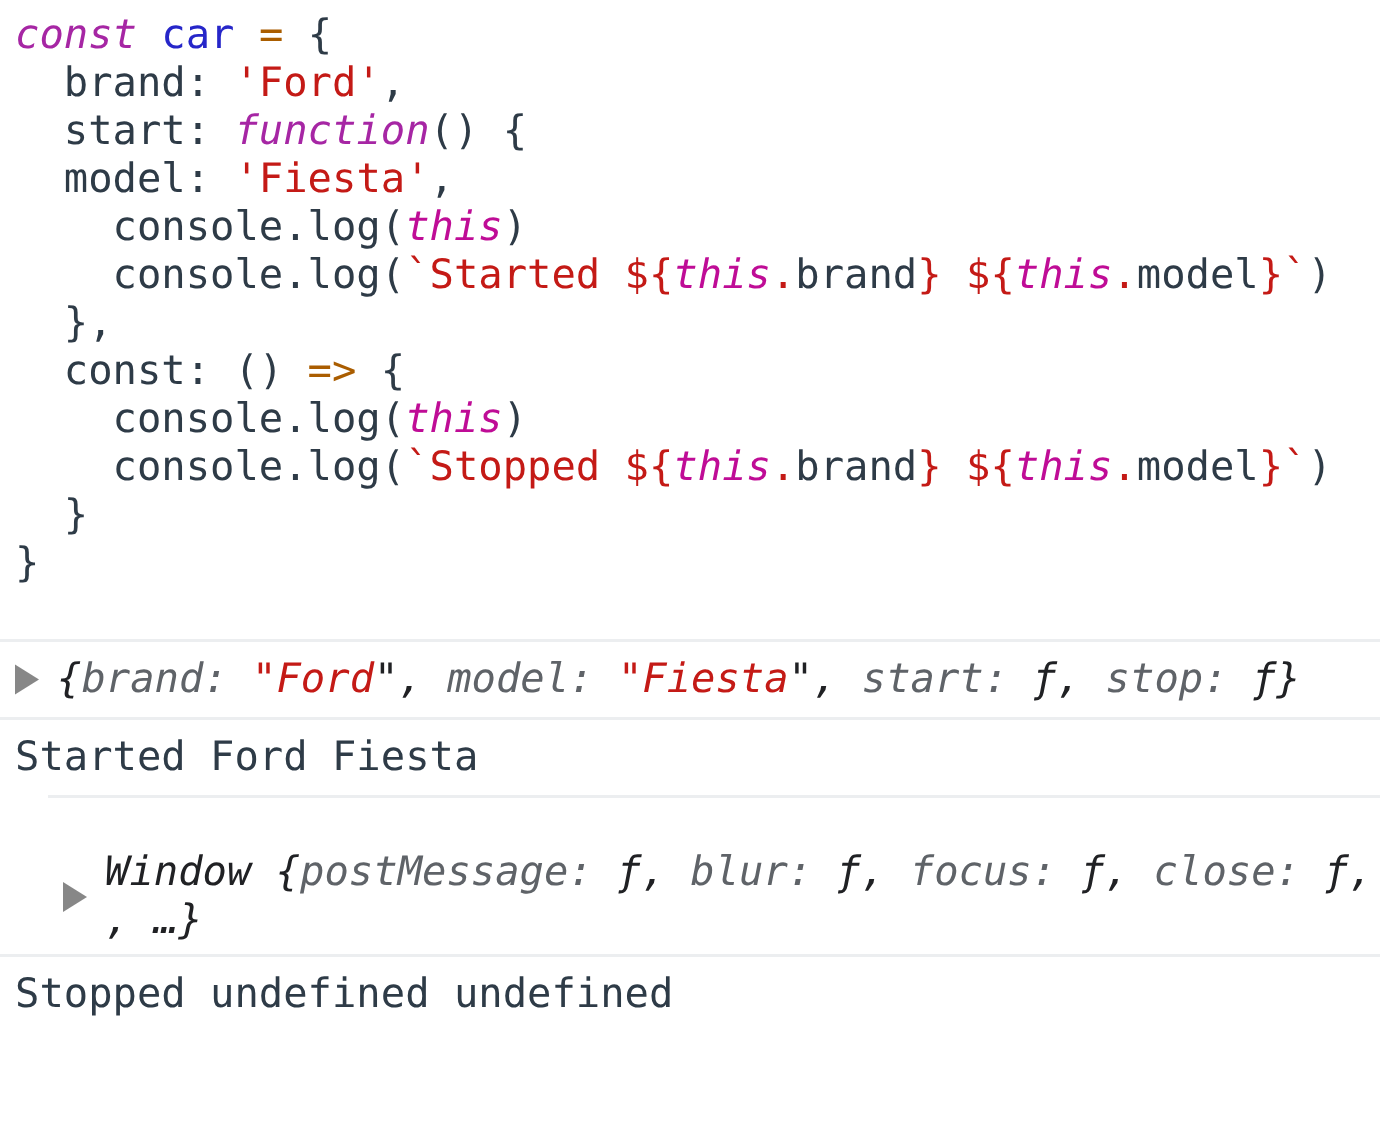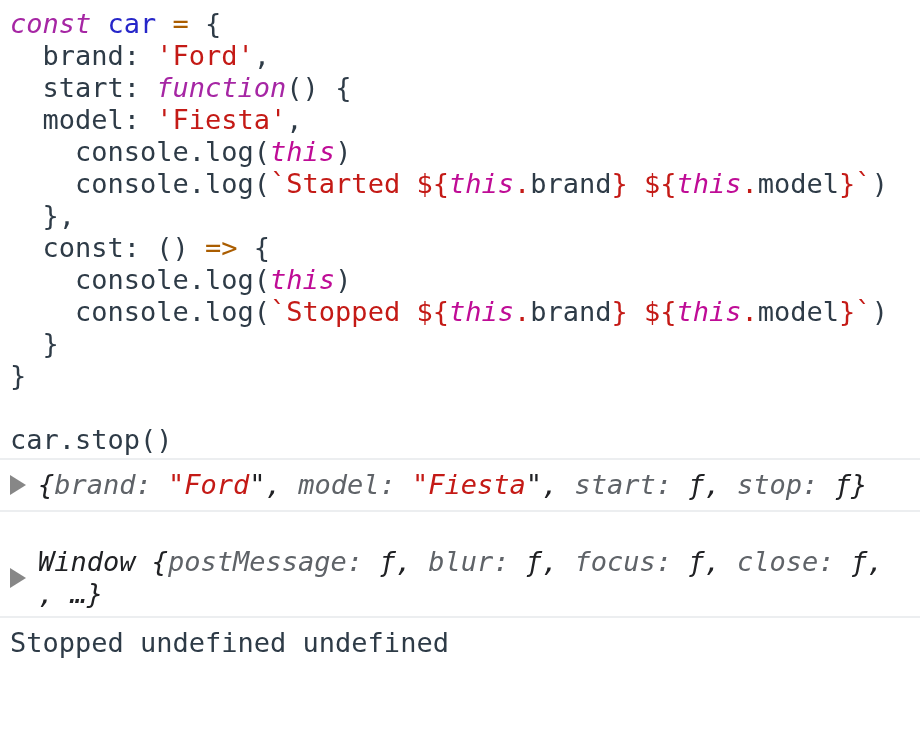--- a/index.html
+++ b/index.html
@@ -13,21 +13,21 @@
     color: var(--code-default, #2e3b47);
   }
   .code-editor { padding: 8px 10px 2px 10px; }
   .code-line { white-space: pre; min-height: 32px; }
   .console-output { width: 100%; }
   .console-row {
     display: flex;
     border-top: 2px solid var(--separator, #eceef0);
     padding: 9px 10px;
   }
-  .row-window-preview { padding-top: 34px; padding-bottom: 6px; }
+  .row-window-preview { padding-top: 34px; padding-bottom: 6px; margin-left: 32px; }
   .twirl {
     width: 28px; flex: 0 0 28px;
     display: flex; align-items: center; justify-content: flex-start;
     cursor: pointer;
   }
   .tri {
     width: 0; height: 0;
     border-left: 16px solid var(--triangle, #878787);
     border-top: 10px solid transparent;
     border-bottom: 10px solid transparent;
@@ -56,28 +56,30 @@
     <div class="code-line"><span class="c-p">  model: </span><span class="c-str">'Fiesta'</span><span class="c-p">,</span></div>
     <div class="code-line"><span class="c-p">    console.log(</span><span class="c-this">this</span><span class="c-p">)</span></div>
     <div class="code-line"><span class="c-p">    console.log(</span><span class="c-str">`Started ${</span><span class="c-this">this</span><span class="c-str">.</span><span class="c-p">brand</span><span class="c-str">}</span><span class="c-p"> </span><span class="c-str">${</span><span class="c-this">this</span><span class="c-str">.</span><span class="c-p">model</span><span class="c-str">}`</span><span class="c-p">)</span></div>
     <div class="code-line"><span class="c-p">  },</span></div>
     <div class="code-line"><span class="c-p">  const: () </span><span class="c-op">=&gt;</span><span class="c-p"> {</span></div>
     <div class="code-line"><span class="c-p">    console.log(</span><span class="c-this">this</span><span class="c-p">)</span></div>
     <div class="code-line"><span class="c-p">    console.log(</span><span class="c-str">`Stopped ${</span><span class="c-this">this</span><span class="c-str">.</span><span class="c-p">brand</span><span class="c-str">}</span><span class="c-p"> </span><span class="c-str">${</span><span class="c-this">this</span><span class="c-str">.</span><span class="c-p">model</span><span class="c-str">}`</span><span class="c-p">)</span></div>
     <div class="code-line"><span class="c-p">  }</span></div>
     <div class="code-line"><span class="c-p">}</span></div>
     <div class="code-line"><span class="c-p"></span></div>
-    <div class="code-line"><span class="c-p">car.stop()</span></div>
   </div>
 <div class="console-output">
     <div class="console-row row-object-preview">
       <div class="twirl">
         <div class="tri"></div>
       </div>
       <div class="row-content italic"><div class="preview-line"><span class="c-dk">{</span><span class="c-prop">brand: </span><span class="c-ostr">"Ford</span><span class="c-dk">", </span><span class="c-prop">model: </span><span class="c-ostr">"Fiesta</span><span class="c-dk">", </span><span class="c-prop">start: </span><span class="c-dk">ƒ, </span><span class="c-prop">stop: </span><span class="c-dk">ƒ}</span></div></div>
+    </div>
+    <div class="console-row row-log">
+      <div class="row-content">Started Ford Fiesta</div>
     </div>
     <div class="console-row row-window-preview">
       <div class="twirl">
         <div class="tri"></div>
       </div>
       <div class="row-content italic"><div class="preview-line"><span class="c-dk">Window </span><span class="c-dk">{</span><span class="c-prop">postMessage: </span><span class="c-dk">ƒ, </span><span class="c-prop">blur: </span><span class="c-dk">ƒ, </span><span class="c-prop">focus: </span><span class="c-dk">ƒ, </span><span class="c-prop">close: </span><span class="c-dk">ƒ,</span></div><div class="preview-line"><span class="c-dk">, …}</span></div></div>
     </div>
     <div class="console-row row-log">
       <div class="row-content">Stopped undefined undefined</div>
     </div>

